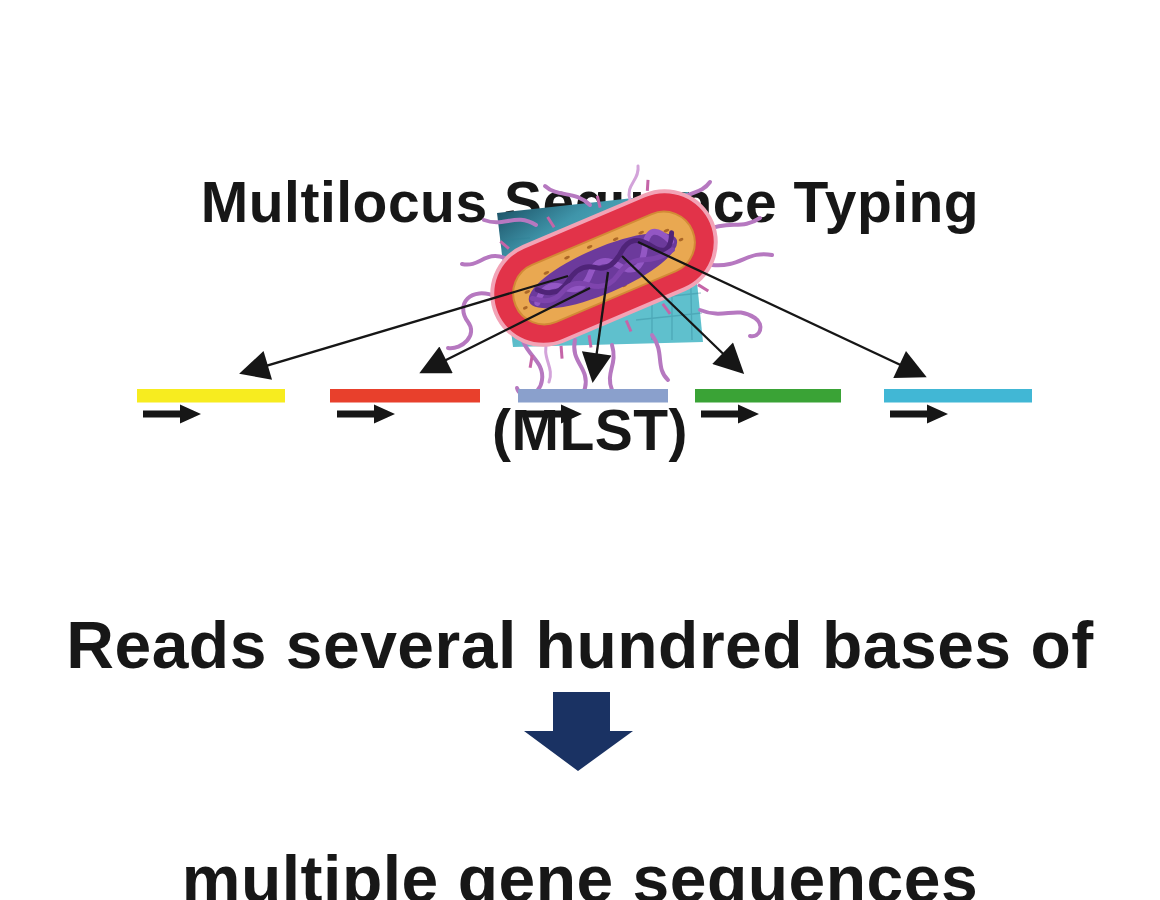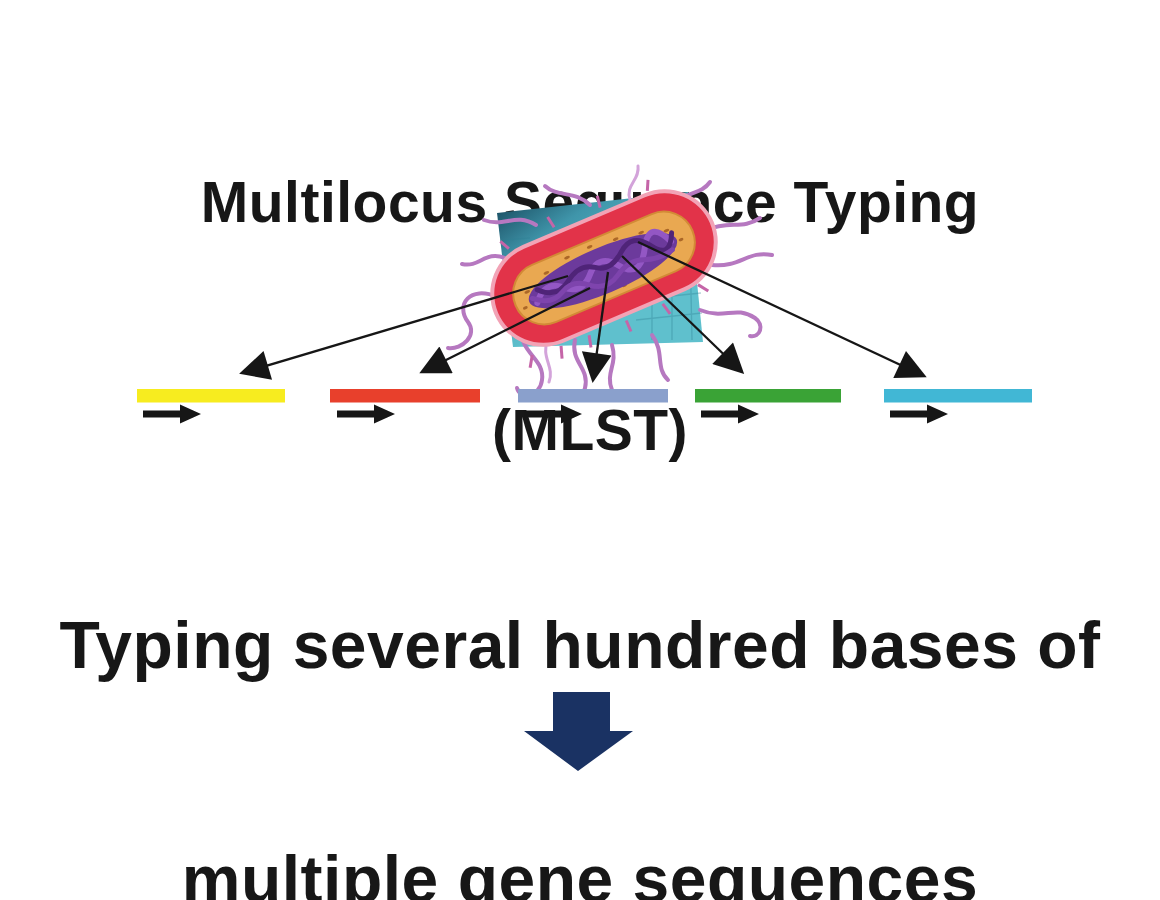--- a/index.html
+++ b/index.html
@@ -138,21 +138,21 @@
       <path transform="translate(337,414)" d="M0,-3.4 L37,-3.4 L37,-9.5 L58,0 L37,9.5 L37,3.4 L0,3.4 Z" fill="#161616"></path>
       <path transform="translate(524,414)" d="M0,-3.4 L37,-3.4 L37,-9.5 L58,0 L37,9.5 L37,3.4 L0,3.4 Z" fill="#161616"></path>
       <path transform="translate(701,414)" d="M0,-3.4 L37,-3.4 L37,-9.5 L58,0 L37,9.5 L37,3.4 L0,3.4 Z" fill="#161616"></path>
       <path transform="translate(890,414)" d="M0,-3.4 L37,-3.4 L37,-9.5 L58,0 L37,9.5 L37,3.4 L0,3.4 Z" fill="#161616"></path>
     </g>
 
     <polygon points="553,692 610,692 610,731 633,731 578,771 524,731 553,731" fill="#1a3263"></polygon>
   </svg>
 
   <div class="txt body-block">
-    <span class="line">Typing several hundred bases of</span>
+    <span class="line">Reads several hundred bases of</span>
     <span class="line">multiple gene sequences</span>
     
   </div>
 
   <div class="txt conclusion-block">
     
   </div>
 
 </div>
 

